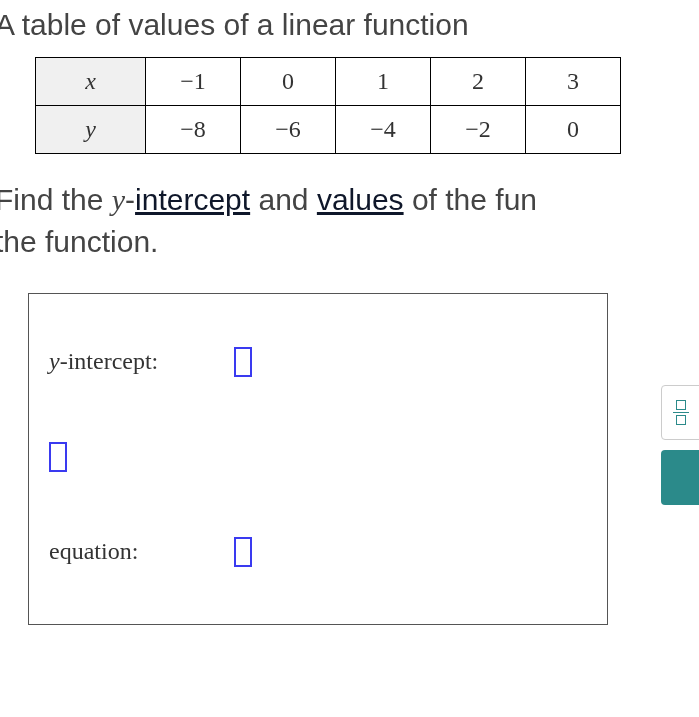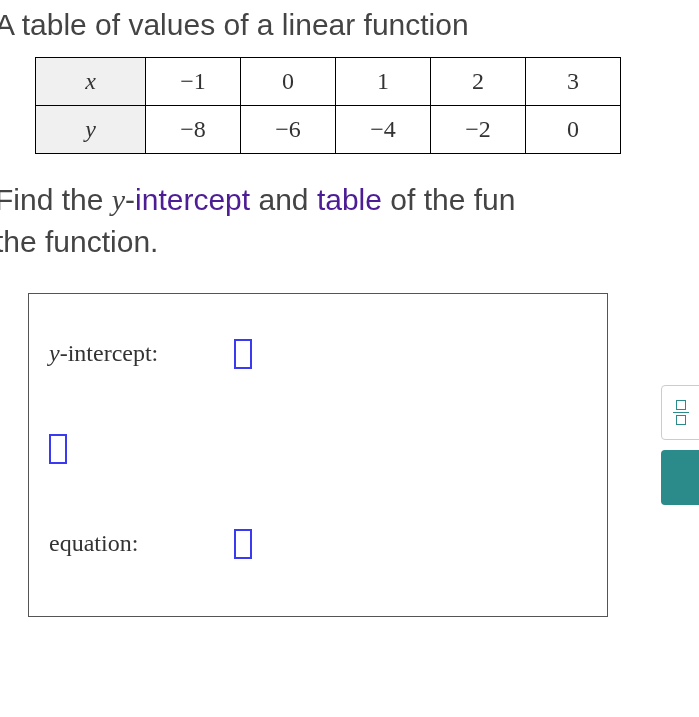--- a/index.html
+++ b/index.html
@@ -44,28 +44,29 @@
       margin: 0 0 30px -5px;
       line-height: 1.4;
       font-family: Verdana, Geneva, sans-serif;
       white-space: nowrap;
     }
     .instruction-text .y-italic {
       font-style: italic;
       font-family: 'Times New Roman', serif;
     }
     .term-link {
-      color: #4c1d95;
+      color: #0f172a;
+      text-decoration: underline;
       cursor: pointer;
     }
     .answer-box {
       border: 1.5px solid #555;
       margin: 0 0 0 28px;
       width: 580px;
-      padding: 12px 20px 25px 20px;
+      padding: 20px 20px 25px 20px;
     }
     .answer-row {
       display: flex;
       align-items: center;
       height: 95px;
     }
     .answer-label {
       font-family: 'Times New Roman', serif;
       font-size: 24px;
       width: 185px;
@@ -143,21 +144,21 @@
     <td>−8</td>
     <td>−6</td>
     <td>−4</td>
     <td>−2</td>
     <td>0</td>
   </tr>
 </tbody>
   </table>
 
 <div class="instruction-text">
-  <span>Find the </span><span class="y-italic">y</span><span>-</span><span class="term-link">intercept</span><span> and </span><span class="term-link">table</span><span> of the fun</span><br><span>the function.</span>
+  <span>Find the </span><span class="y-italic">y</span><span>-</span><span class="term-link">intercept</span><span> and </span><span class="term-link">values</span><span> of the fun</span><br><span>the function.</span>
 </div>
 
 <div class="answer-box">
   <div class="answer-row">
     <span class="answer-label"><span class="y-italic">y</span><span>-intercept:</span></span>
     <span class="input-placeholder"></span>
   </div>
   <div class="answer-row">
     <span class="input-placeholder"></span>
   </div>

